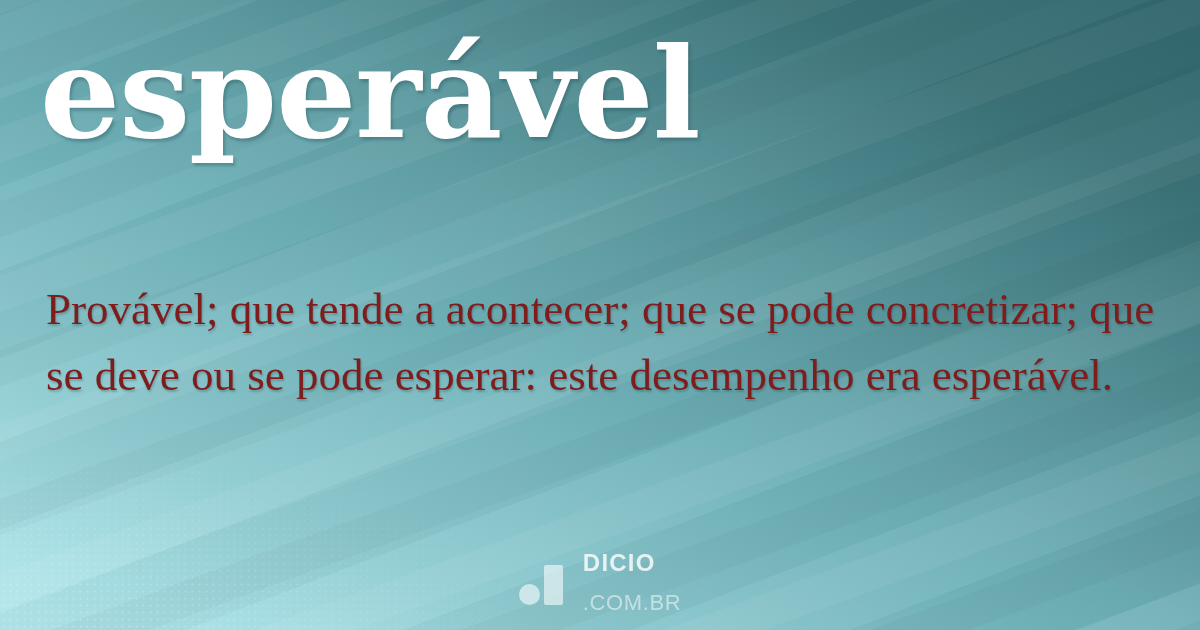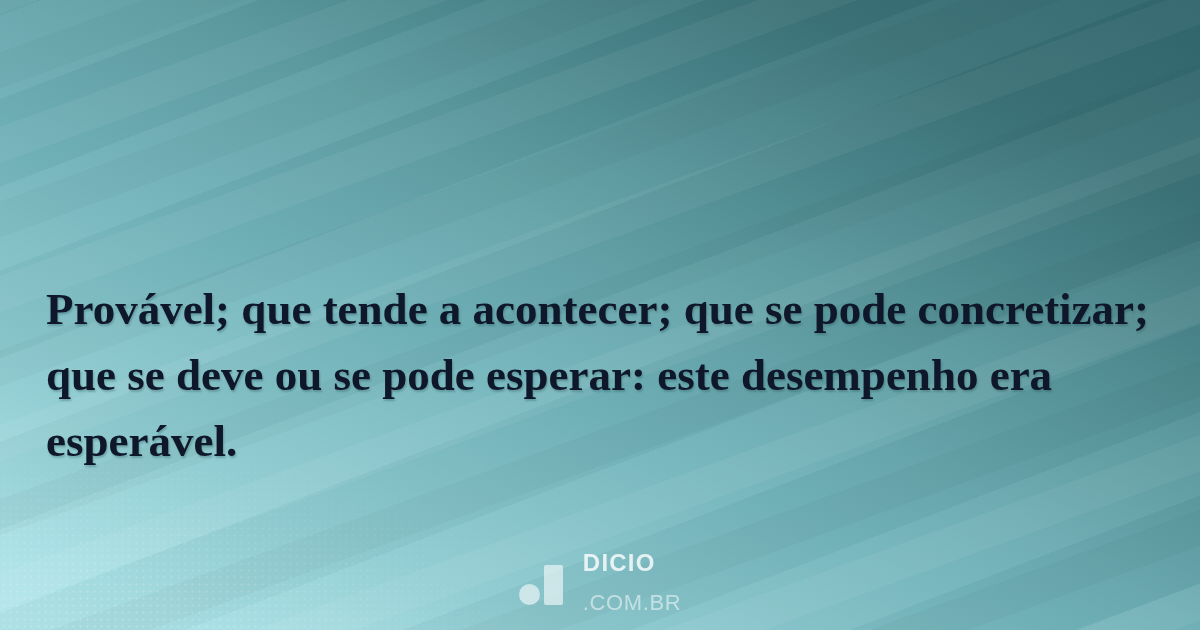--- a/index.html
+++ b/index.html
@@ -106,24 +106,24 @@
     white-space: nowrap;
   }
 
   .definition {
     position: absolute;
     left: 46px;
     top: 276px;
     width: 1115px;
     margin: 0;
     font-family: "Liberation Serif", "DejaVu Serif", serif;
-    font-weight: 700;
+    font-weight: 400;
     font-size: 45px;
     line-height: 66px;
-    color: #0f172a;
+    color: #7f1d1d;
     text-shadow: 1px 2px 2px rgba(30,74,80,0.30);
   }
 
   
   .brand {
     position: absolute;
     left: 0;
     right: 0;
     bottom: 16px;
     display: flex;
@@ -185,20 +185,21 @@
 <div id="card">
 
   <div class="bg-base"></div>
   <div class="bg-stripes-wide"></div>
   <div class="bg-stripes"></div>
   <div class="bg-dots"></div>
   <div class="bg-vignette"></div>
 
   <div class="content">
 
+    <h1 class="word">esperável</h1>
 
     <p class="definition">Provável; que tende a acontecer; que se pode concretizar; que se deve ou se pode esperar: este desempenho era esperável.</p>
 
     <div class="brand">
       <div class="brand-mark">
         <span class="dot"></span>
         <span class="bar"></span>
       </div>
       <div class="brand-text">
         <span class="brand-name">DICIO</span>

